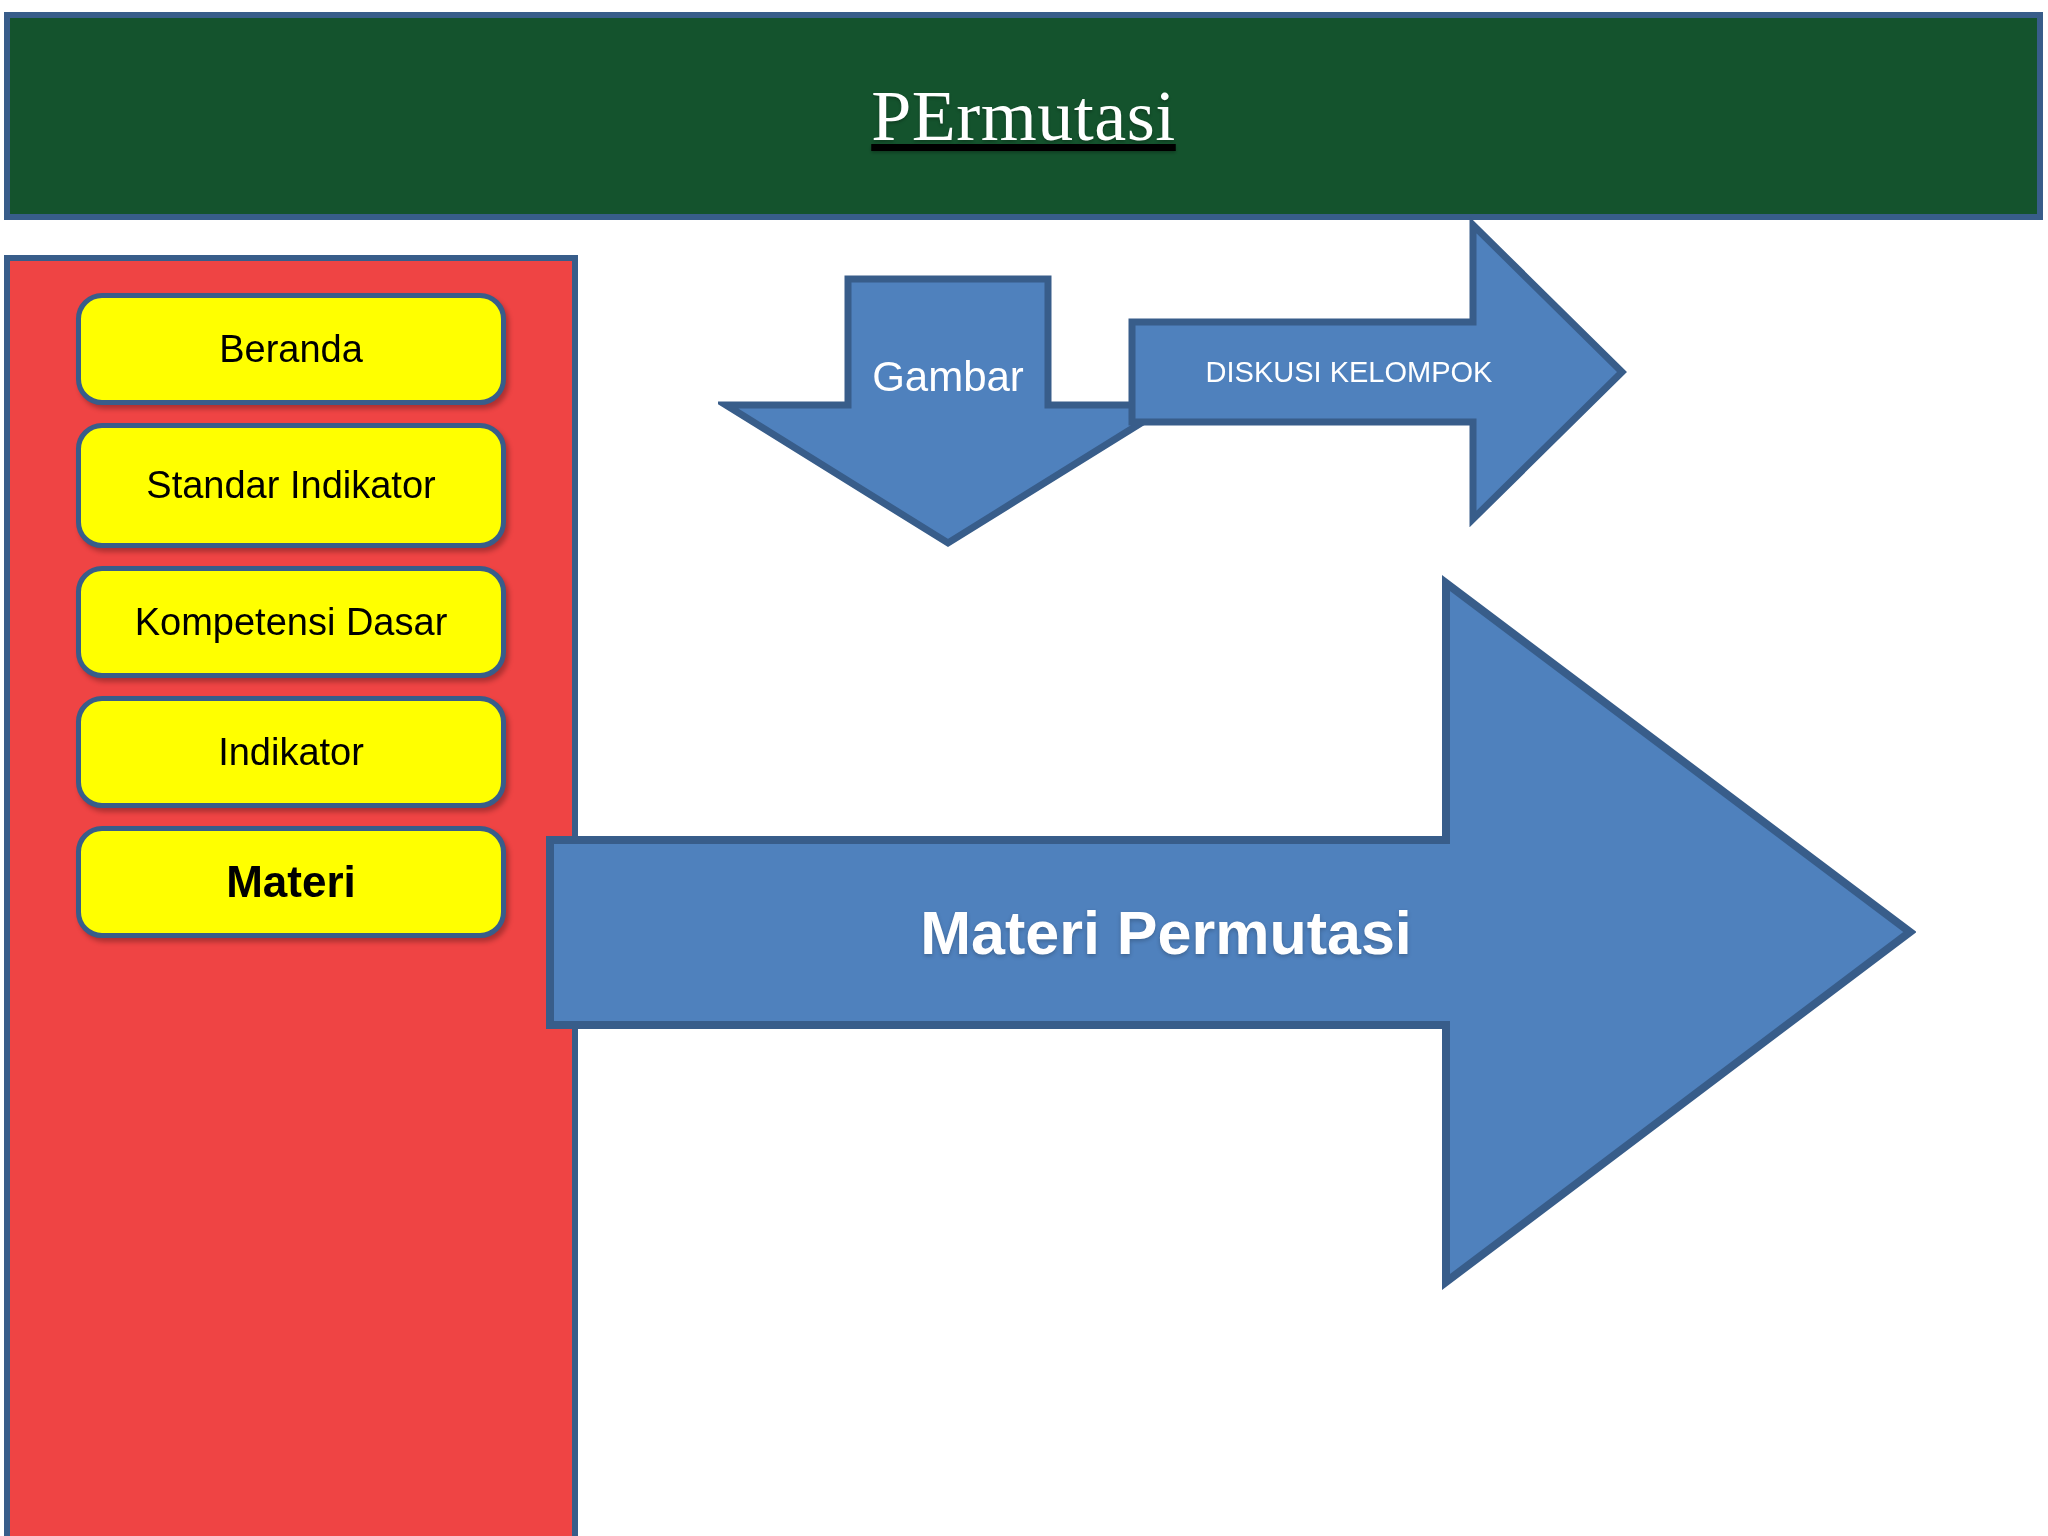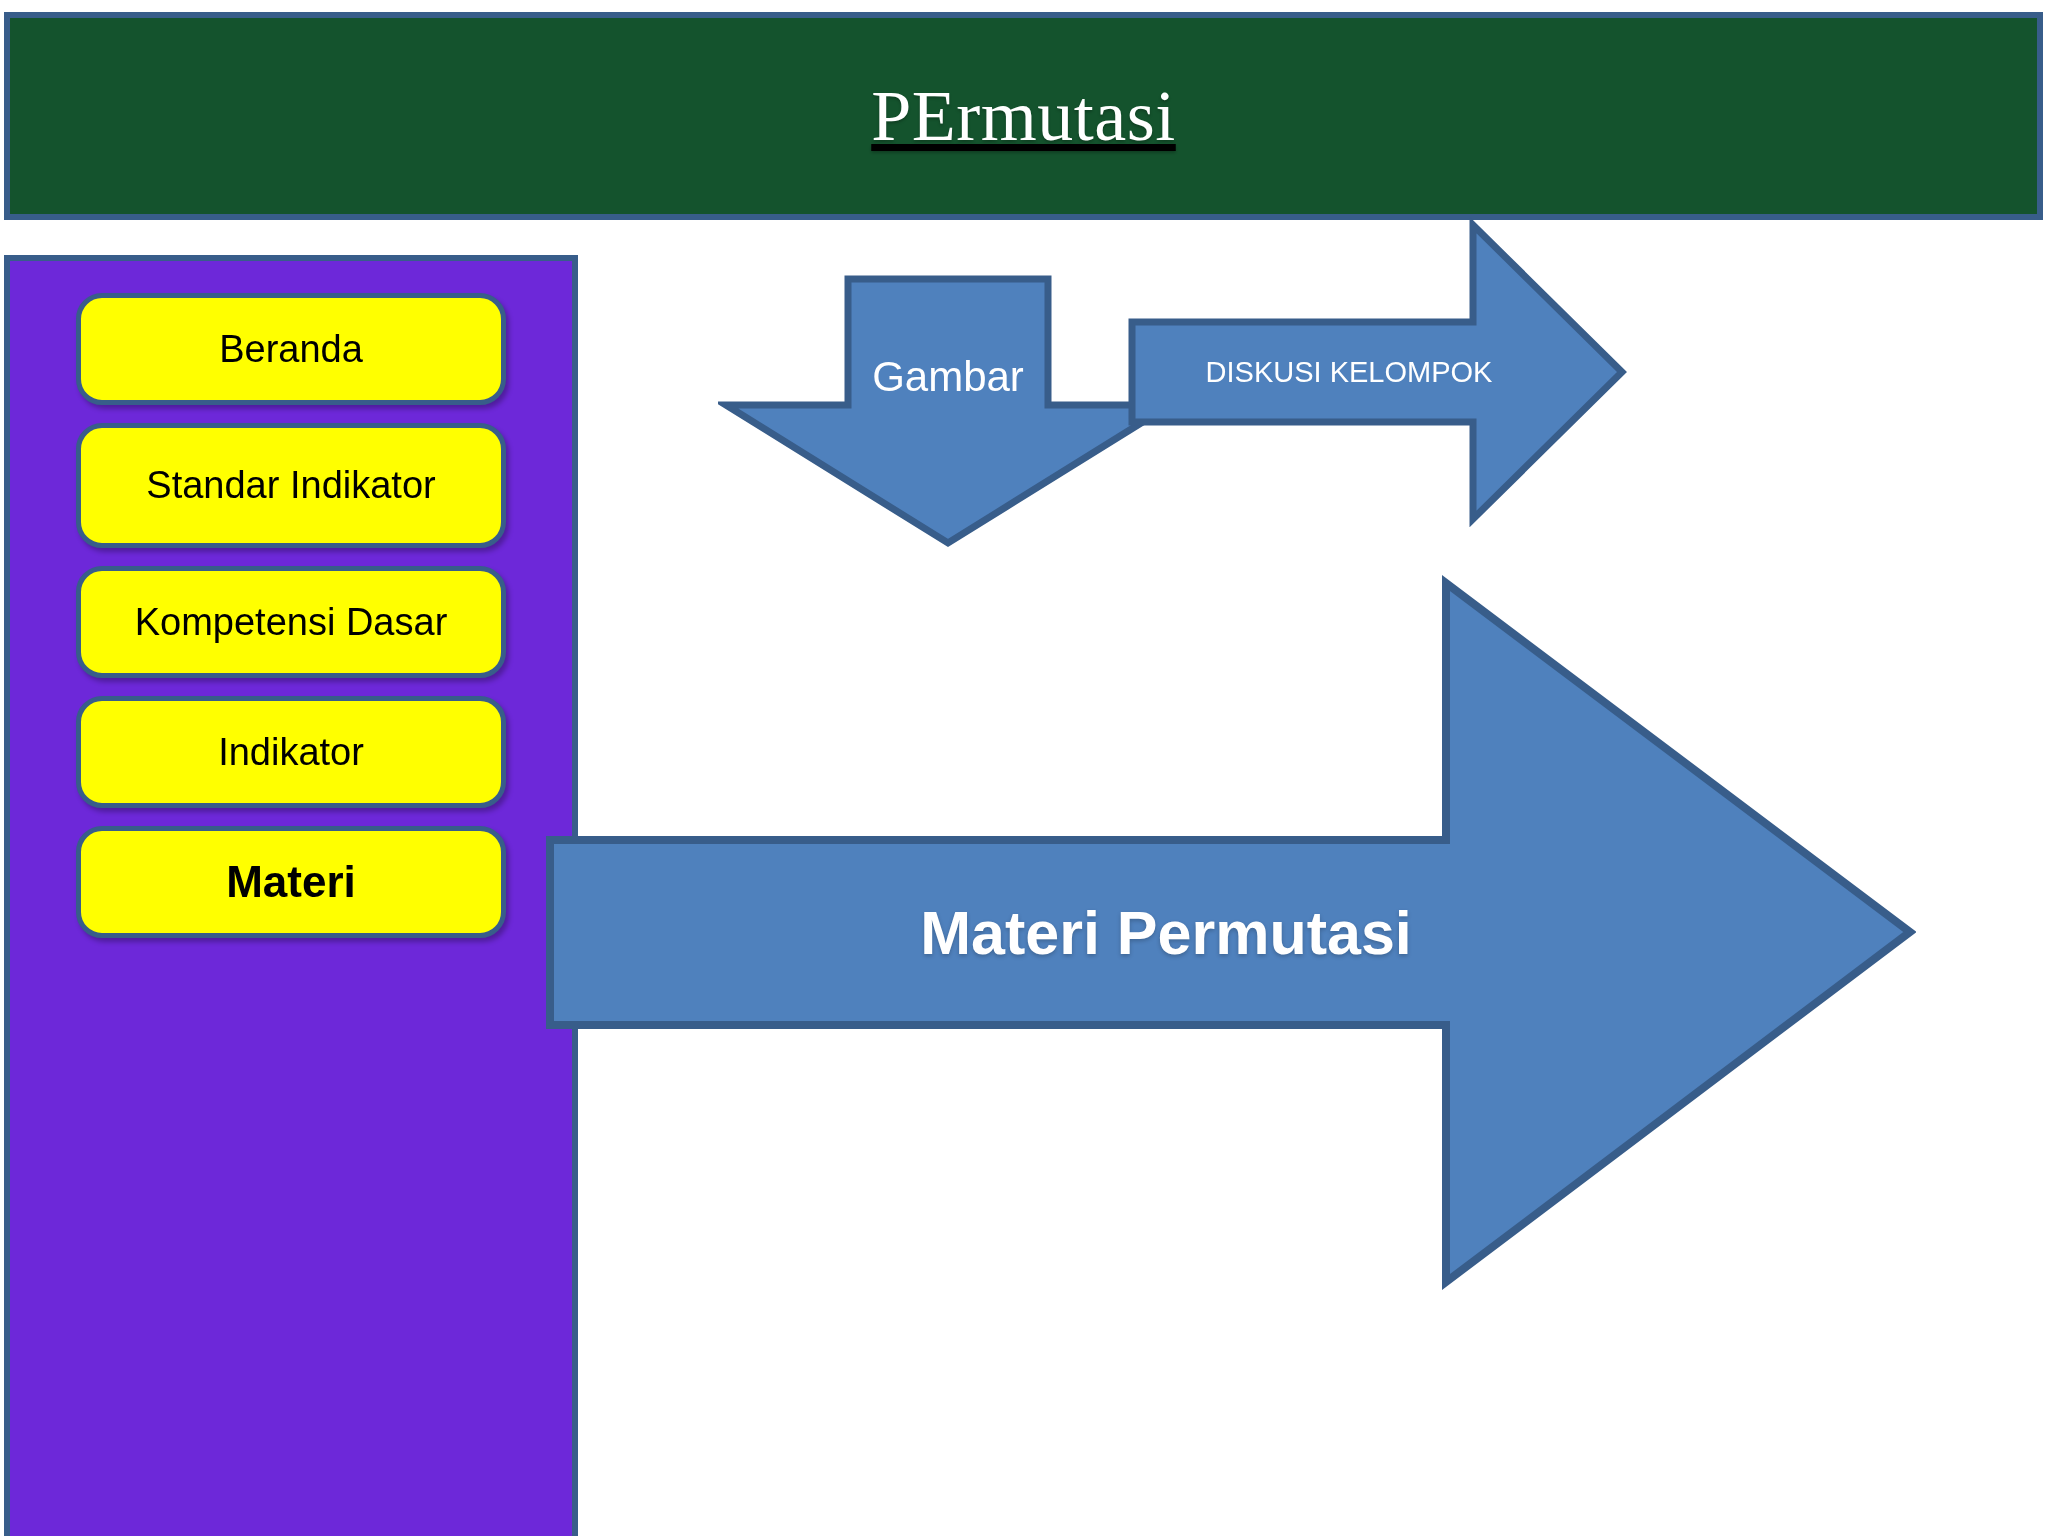--- a/index.html
+++ b/index.html
@@ -39,21 +39,21 @@
     text-shadow: 0 2px 3px rgba(0,0,0,0.25);
   }
 
   
   #sidebar {
     position: absolute;
     left: 4px;
     top: 255px;
     width: 574px;
     height: 1281px;
-    background: #6d28d9;
+    background: #ef4444;
     border: 6px solid #385D8A;
     border-bottom: none;
     box-sizing: border-box;
     padding: 32px 0 0 0;
   }
   .nav-button {
     position: relative;
     width: 430px;
     margin: 0 auto 18px auto;
     background: #FFFF00;

